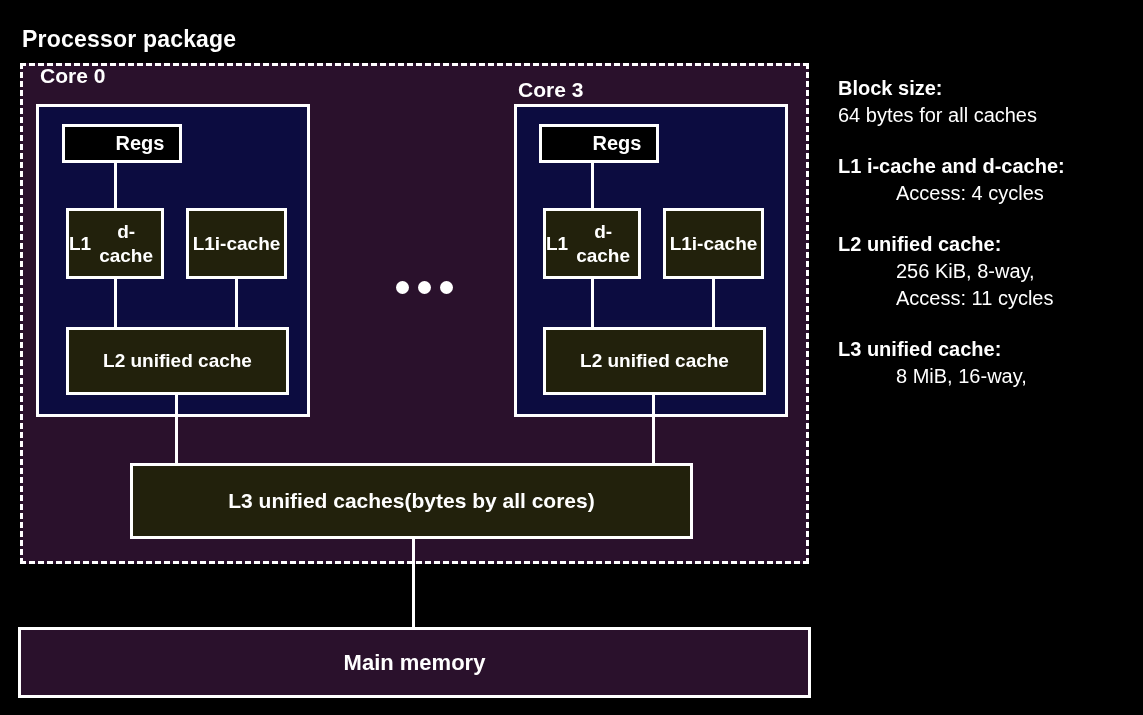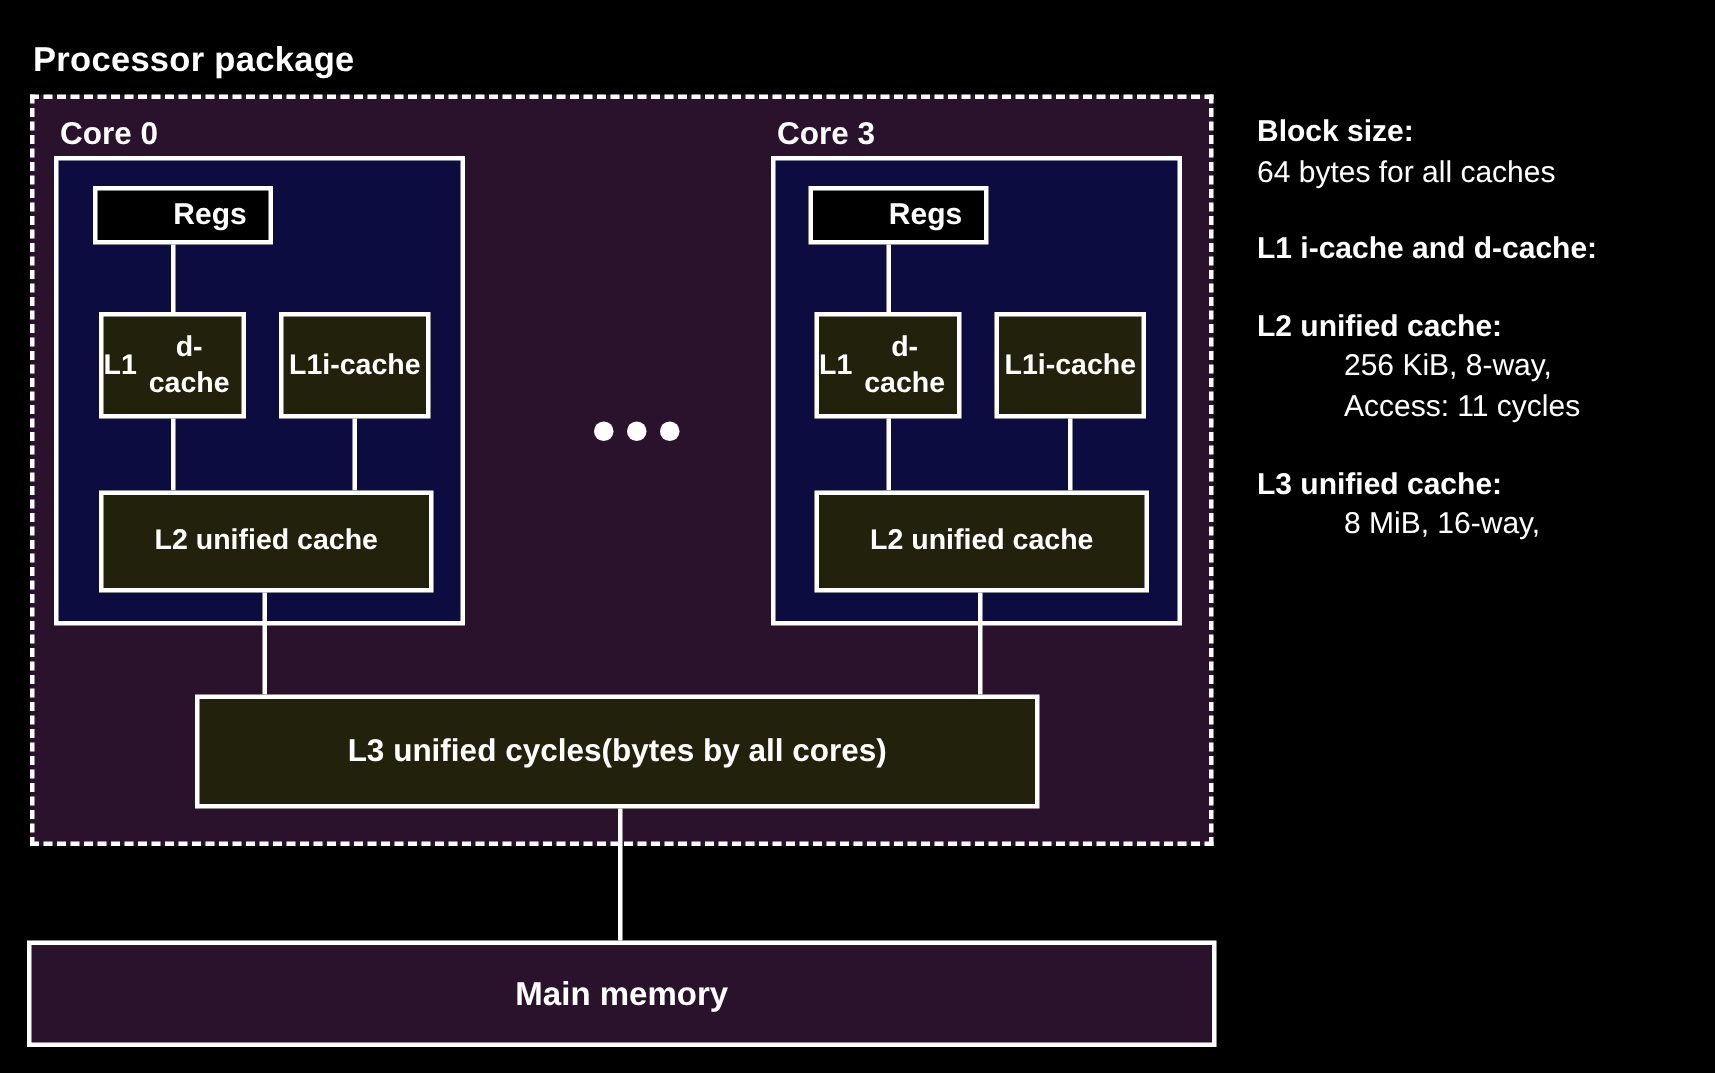--- a/index.html
+++ b/index.html
@@ -132,21 +132,21 @@
 </style>
 </head>
 <body>
 
 <div id="stage">
 
   <div class="abs pkg-title">Processor package</div>
 
   <div class="abs package"></div>
 
-  <div class="abs core-title" style="left:40px; top:78px;">Core 0</div>
+  <div class="abs core-title" style="left:40px; top:64px;">Core 0</div>
   <div class="abs core" style="left:36px; top:104px; width:274px; height:313px;"></div>
 
   <div class="abs regs-box" style="left:62px; top:124px; width:120px; height:39px;">Regs</div>
 
   <div class="abs vline" style="left:114px; top:163px; height:45px;"></div>
 
   <div class="abs cache-box" style="left:66px; top:208px; width:98px; height:71px;">
     <span>L1</span>
     <span>d-cache</span>
   </div>
@@ -190,39 +190,40 @@
   <div class="abs vline" style="left:591px; top:279px; height:48px;"></div>
   <div class="abs vline" style="left:712px; top:279px; height:48px;"></div>
 
   <div class="abs cache-box" style="left:543px; top:327px; width:223px; height:68px;">
     <span>L2 unified cache</span>
   </div>
 
   <div class="abs vline" style="left:652px; top:395px; height:68px;"></div>
 
   <div class="abs cache-box l3" style="left:130px; top:463px; width:563px; height:76px;">
-    <span>L3 unified cycles</span>
+    <span>L3 unified caches</span>
     <span>(bytes by all cores)</span>
   </div>
 
   <div class="abs vline" style="left:412px; top:539px; height:89px;"></div>
 
   <div class="abs mem-box" style="left:18px; top:627px; width:793px; height:71px;">
     <span>Main memory</span>
   </div>
 
   <div class="abs legend">
 
     <div class="legend-group">
       <div class="legend-head">Block size:</div>
       <div class="legend-sub">64 bytes for all caches</div>
     </div>
 
     <div class="legend-group">
       <div class="legend-head">L1 i-cache and d-cache:</div>
+      <div class="legend-sub indent">Access: 4 cycles</div>
     </div>
 
     <div class="legend-group">
       <div class="legend-head">L2 unified cache:</div>
       <div class="legend-sub indent">256 KiB, 8-way,</div>
       <div class="legend-sub indent">Access: 11 cycles</div>
     </div>
 
     <div class="legend-group">
       <div class="legend-head">L3 unified cache:</div>

